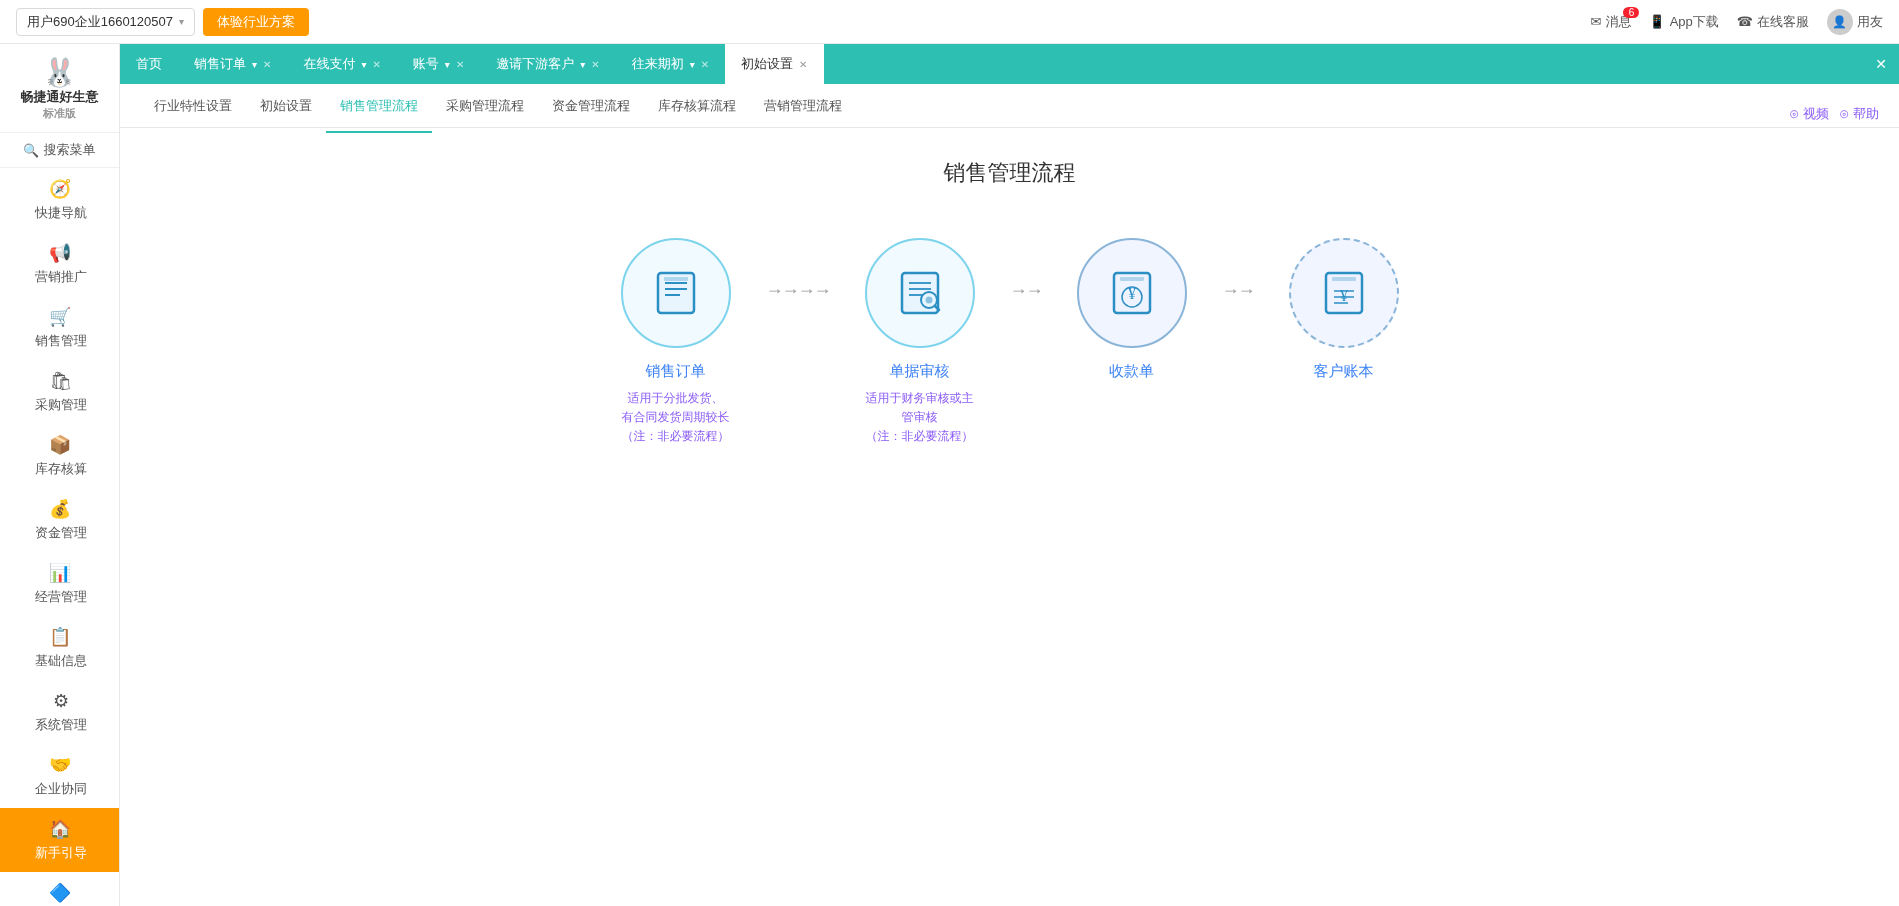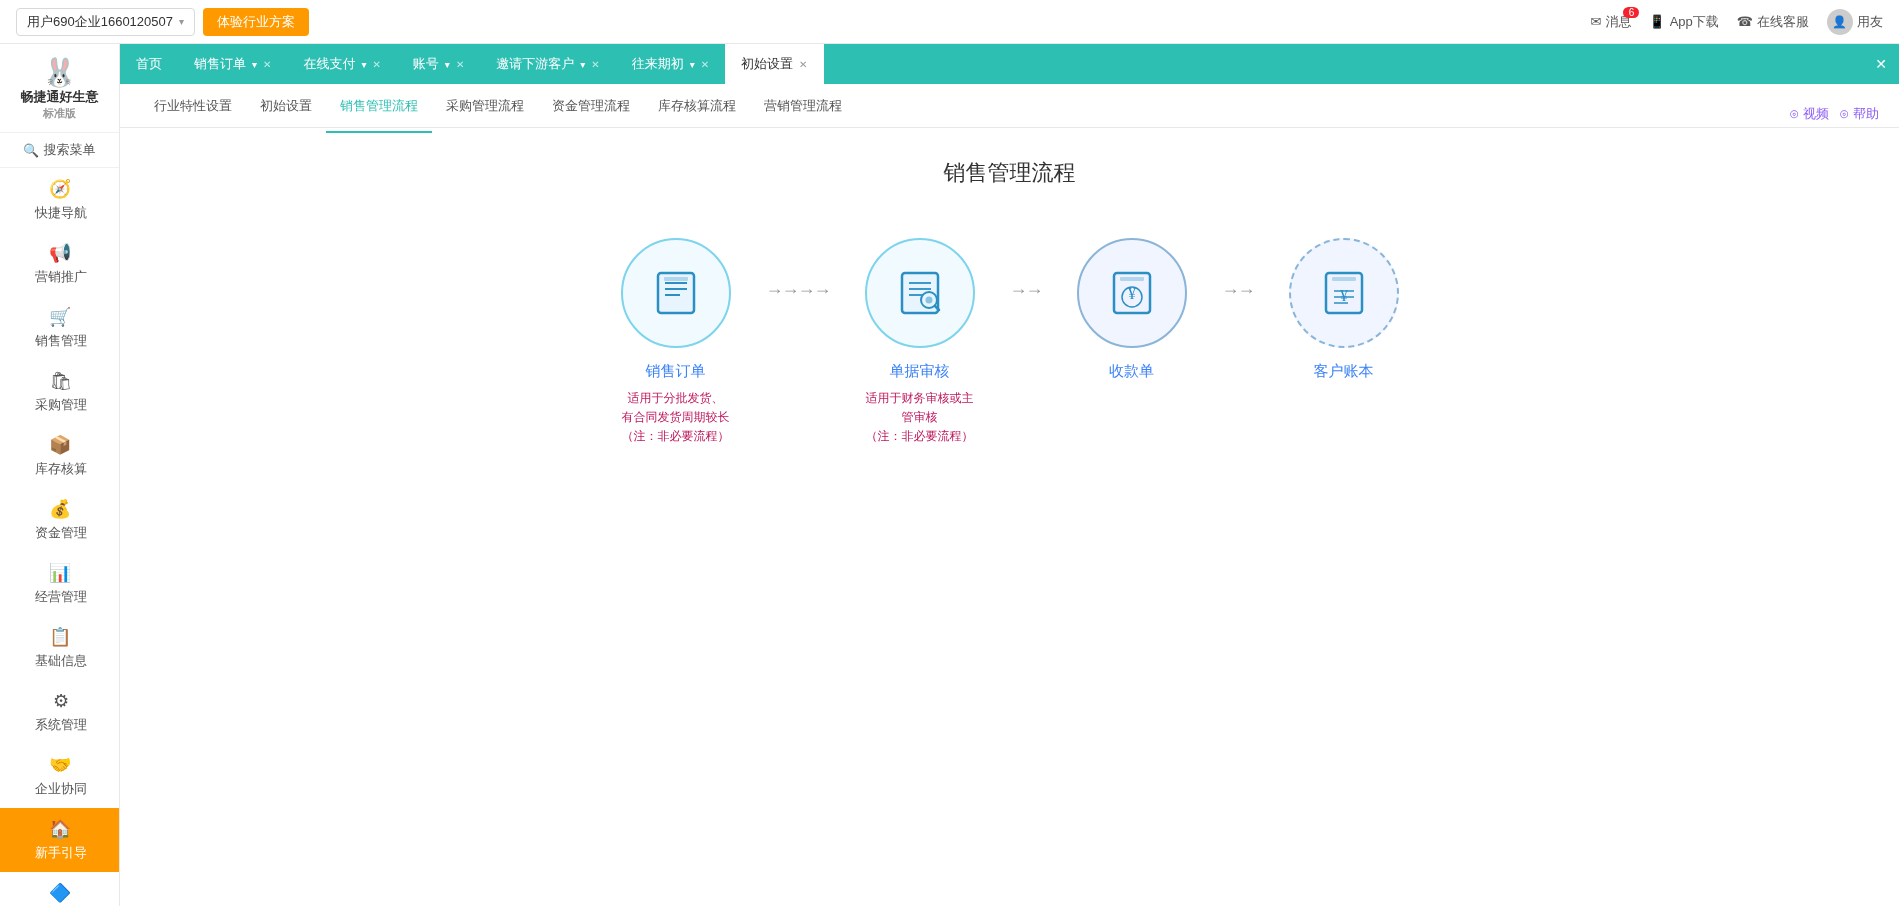--- a/index.html
+++ b/index.html
@@ -122,21 +122,21 @@
       background: #f0faff;
       display: flex; align-items: center; justify-content: center;
       margin-bottom: 14px;
     }
     .flow-circle svg { width: 52px; height: 52px; }
     .flow-arrow {
       display: flex; align-items: center; padding-top: 40px;
       color: #999; font-size: 18px; letter-spacing: -2px;
     }
     .flow-label { font-size: 15px; color: #3b82f6; margin-bottom: 8px; text-align: right; }
-    .flow-desc { font-size: 12px; color: #be185d; text-align: center; line-height: 1.6; }
+    .flow-desc { font-size: 12px; color: #8b5cf6; text-align: center; line-height: 1.6; }
   </style>
 </head>
 <body>
 
 <div class="top-bar">
   <div class="top-bar-left">
     <div class="user-selector">
       <span>用户690企业1660120507</span>
       <span class="chevron">▾</span>
     </div>

